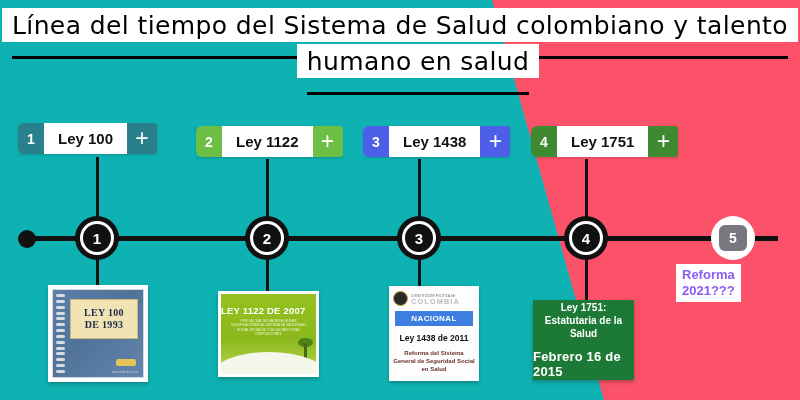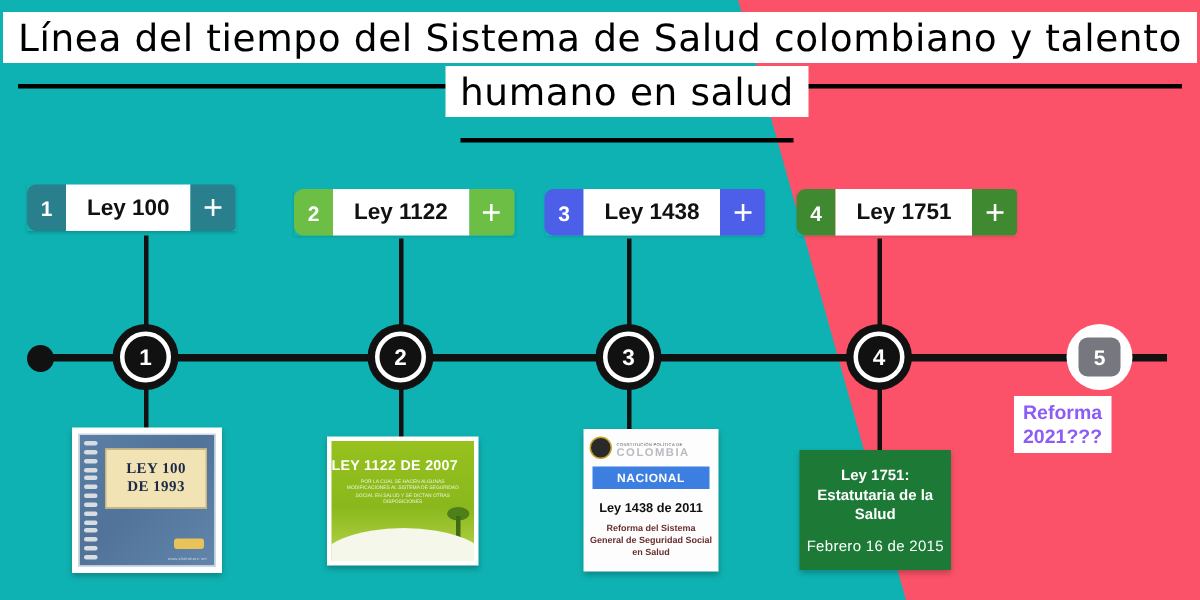--- a/index.html
+++ b/index.html
@@ -105,21 +105,21 @@
            font-size:8px;font-weight:700;padding:3px 0;letter-spacing:.4px;}
   .c3 .ley{margin-top:7px;font-size:8.5px;font-weight:700;color:#111;}
   .c3 .sub{margin-top:6px;font-size:6px;line-height:8px;color:#6a2f2f;text-align:center;
            font-weight:700;}
 
   
   .c4{left:533px;top:300px;width:101px;height:80px;background:#1c7a36;
       display:flex;flex-direction:column;align-items:center;justify-content:center;}
   .c4 .t{color:#fff;font-size:10px;font-weight:700;line-height:13px;text-align:center;
          padding:0 4px;}
-  .c4 .d{color:#fff;font-size:10px;font-weight:400;margin-top:9px;letter-spacing:.2px;}
+  .c4 .d{color:#fff;font-size:13px;font-weight:700;margin-top:9px;letter-spacing:.2px;}
 
   
   .reforma{position:absolute;left:676px;top:264px;background:#fff;color:#8b5cf6;
            font-size:13px;font-weight:700;line-height:16px;text-align:center;
            padding:3px 6px;}
 </style>
 </head>
 <body>
 
 <div id="stage">

